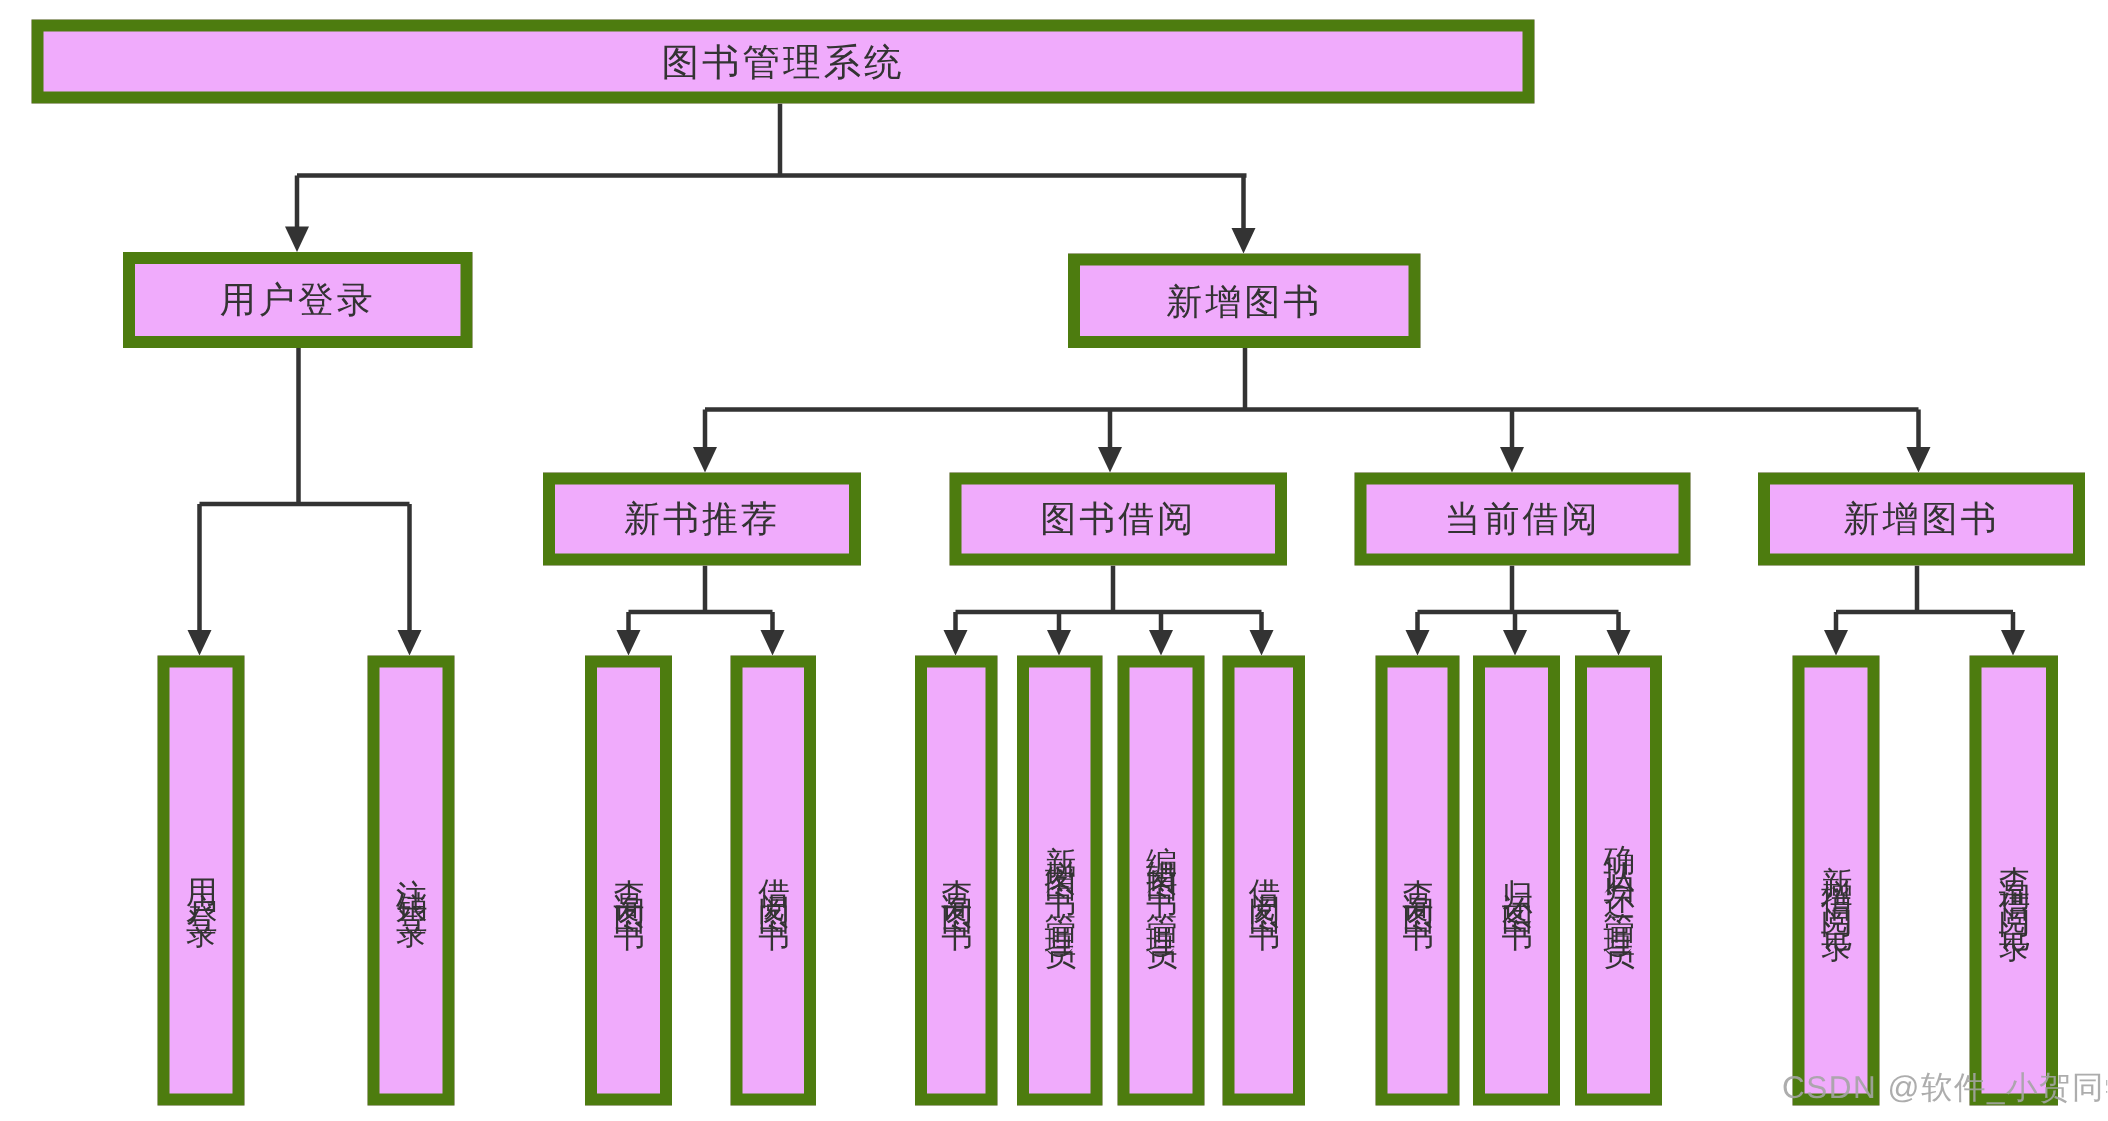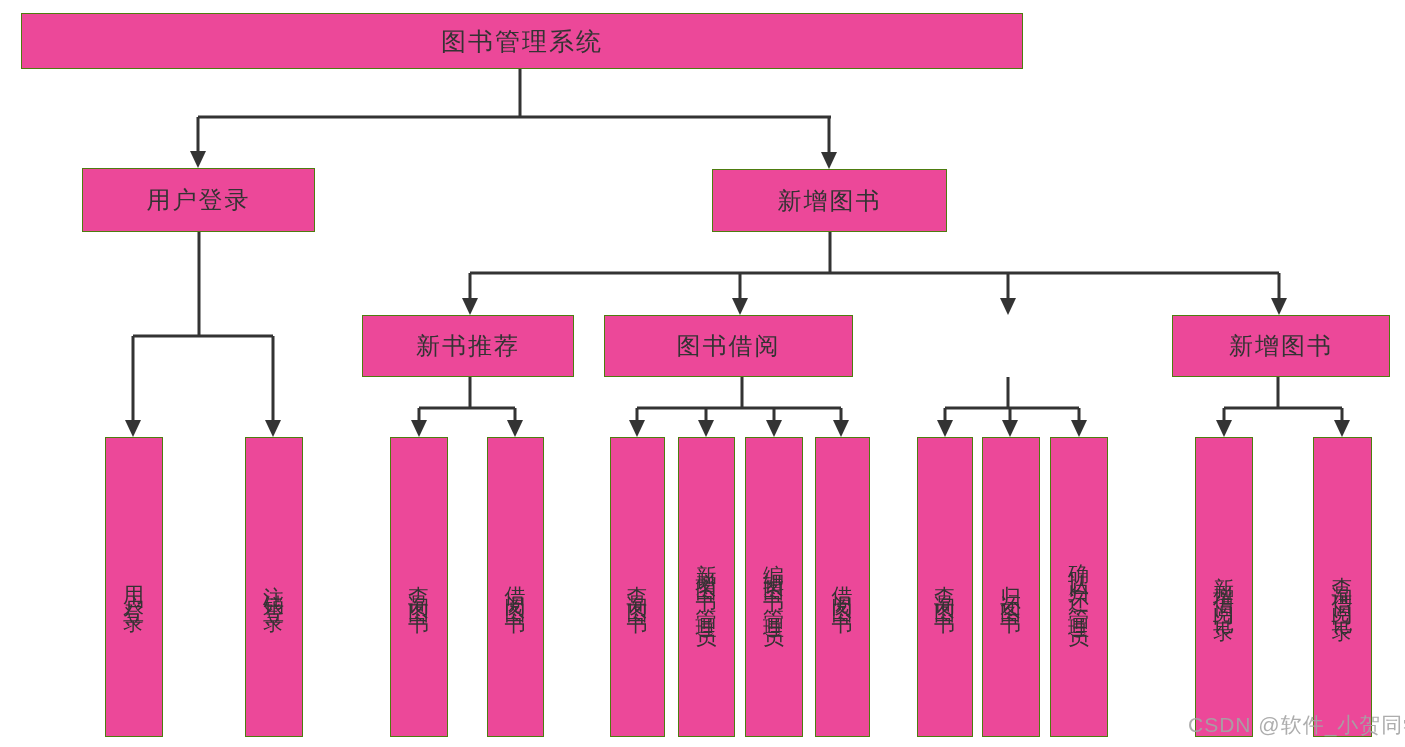--- a/index.html
+++ b/index.html
@@ -7,22 +7,22 @@
     position:relative;
     width:1405px;height:747px;
     background:#ffffff;
     font-family:"Liberation Sans","DejaVu Sans",sans-serif;
     overflow:hidden;
   }
   .connectors{position:absolute;left:0;top:0;z-index:0;}
   .node{
     position:absolute;
     box-sizing:border-box;
-    border:1px solid #4d7c0f;
-    background:#ec4899;
+    border:8px solid #4d7c0f;
+    background:#f0abfc;
     display:flex;
     align-items:center;
     justify-content:center;
     font-size:24px;
     color:#333333;
     z-index:1;
     letter-spacing:2px;
     white-space:nowrap;
   }
   .node.root{font-size:25px;}
@@ -88,21 +88,22 @@
       <polygon points="1334,420 1350,420 1342,437"></polygon>
     </g>
   </svg>
 
   <div class="node root" style="left:21px;top:13px;width:1002px;height:56px">图书管理系统</div>
 
   <div class="node" style="left:82px;top:168px;width:233px;height:64px">用户登录</div>
   <div class="node" style="left:712px;top:169px;width:235px;height:63px">新增图书</div>
 
   <div class="node" style="left:362px;top:315px;width:212px;height:62px">新书推荐</div>
-  <div class="node" style="left:604px;top:315px;width:249px;height:62px">图书借阅</div>
+  <div class="node" style="left:633px;top:315px;width:225px;height:62px">图书借阅</div>
+  <div class="node" style="left:903px;top:315px;width:224px;height:62px">当前借阅</div>
   <div class="node" style="left:1172px;top:315px;width:218px;height:62px">新增图书</div>
 
   <div class="node vert" style="left:105px;top:437px;width:58px;height:300px">用户登录</div>
   <div class="node vert" style="left:245px;top:437px;width:58px;height:300px">注销登录</div>
 
   <div class="node vert" style="left:390px;top:437px;width:58px;height:300px">查询图书</div>
   <div class="node vert" style="left:487px;top:437px;width:57px;height:300px">借阅图书</div>
 
   <div class="node vert" style="left:610px;top:437px;width:55px;height:300px">查询图书</div>
   <div class="node vert" style="left:678px;top:437px;width:57px;height:300px">新增图书（管理员）</div>

